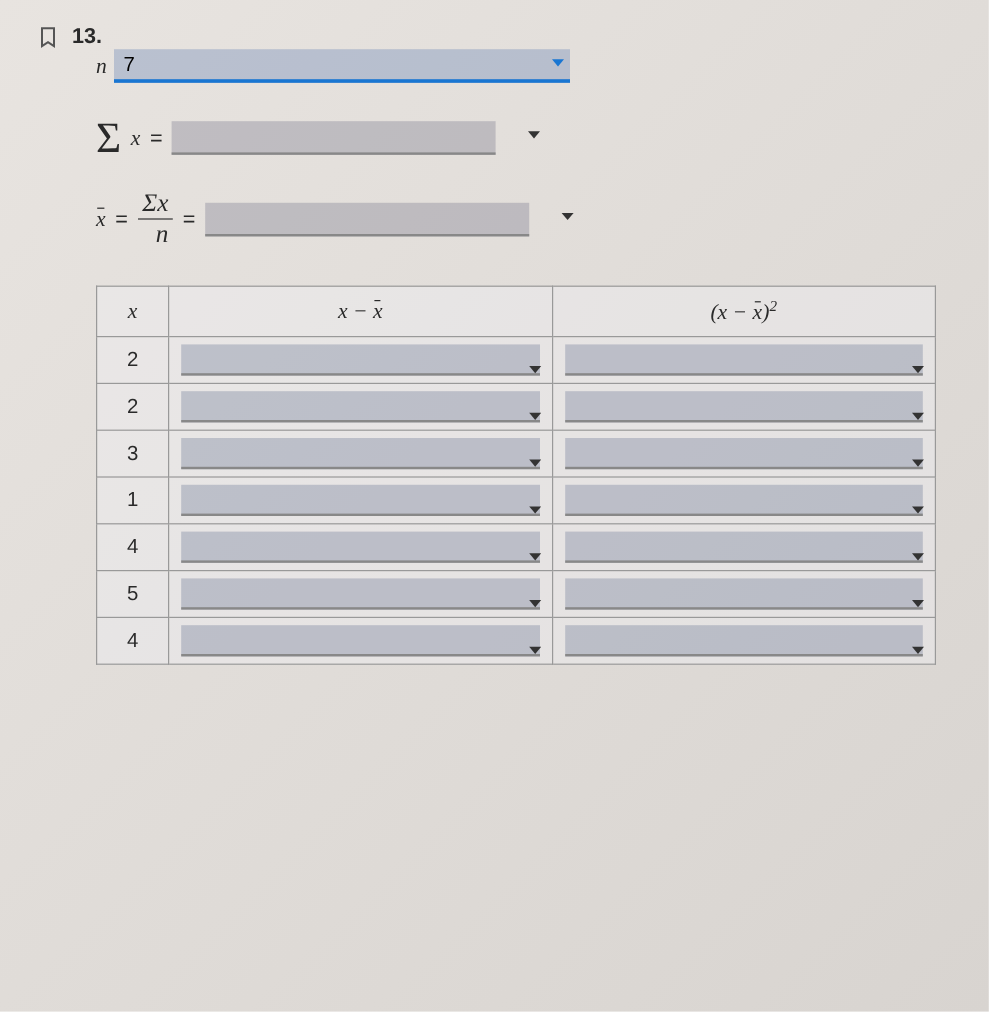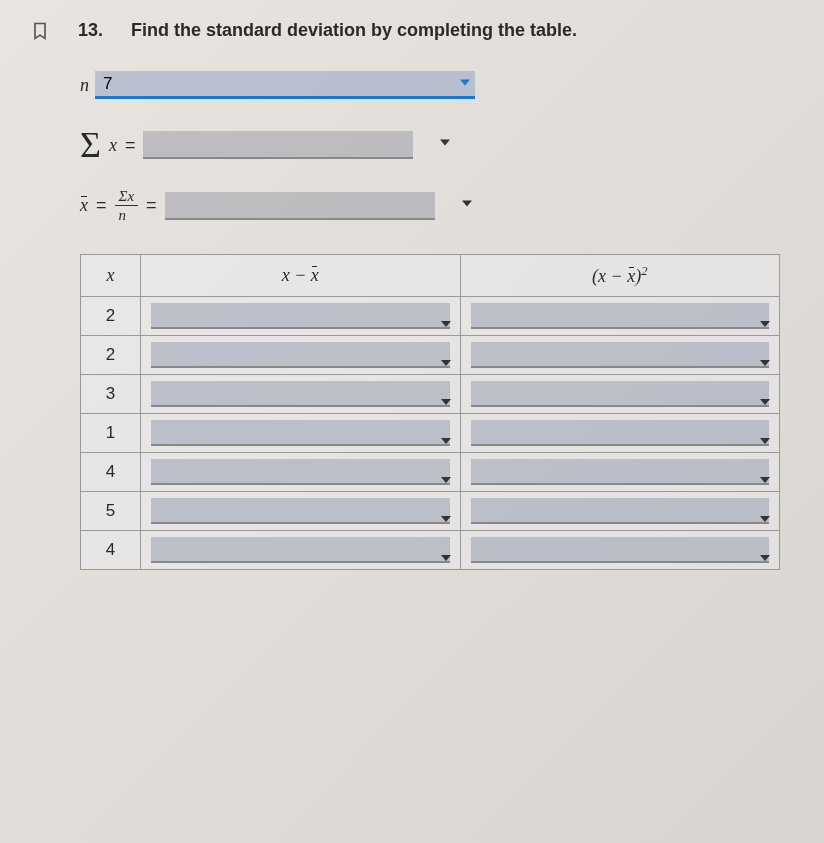--- a/index.html
+++ b/index.html
@@ -7,22 +7,21 @@
       font-family: Arial, sans-serif;
       background: linear-gradient(135deg, #e8e4e0 0%, #d8d4d0 100%);
       padding: 20px 30px;
       width: 824px;
       height: 843px;
       color: #2a2a2a;
     }
     .question-header {
       display: flex;
       align-items: center;
-      gap: 28px;
-      margin-bottom: 30px;
+      gap: 10px;
       font-size: 18px;
       font-weight: bold;
     }
     .bookmark-icon {
       width: 20px;
       height: 20px;
       display: flex;
       align-items: center;
     }
     .bookmark-icon svg { width: 20px; height: 20px; }
@@ -86,24 +85,24 @@
     .mean-row {
       display: flex;
       align-items: center;
       gap: 8px;
       margin-bottom: 30px;
       font-size: 18px;
     }
     .frac {
       display: inline-flex;
       flex-direction: column;
-      align-items: flex-start;
+      align-items: flex-end;
       font-family: 'Times New Roman', serif;
       font-style: italic;
-      font-size: 15px;
+      font-size: 21px;
       line-height: 1.2;
     }
     .frac .num { border-bottom: 1.5px solid #333; padding: 0 4px; }
     .frac .den { padding: 0 4px; }
     .xbar {
       font-family: 'Times New Roman', serif;
       font-style: italic;
       position: relative;
       display: inline-block;
     }
@@ -163,21 +162,20 @@
 </head>
 <body>
 
 <div class="question-header">
   <span class="bookmark-icon">
     <svg viewBox="0 0 24 24" fill="none" stroke="#555" stroke-width="2">
       <path d="M6 3h12v18l-6-4-6 4V3z"></path>
     </svg>
   </span>
   <span>13.</span>
-  <span>Find the standard deviation by completing the table.</span>
 </div>
 
 <div class="content">
 
   <div class="row-n">
     <span class="math-italic">n</span>
     <div class="dropdown-wrap">
       <input class="n-input" value="7" style="">
       <span class="dropdown-caret">
         <svg viewBox="0 0 12 12">

